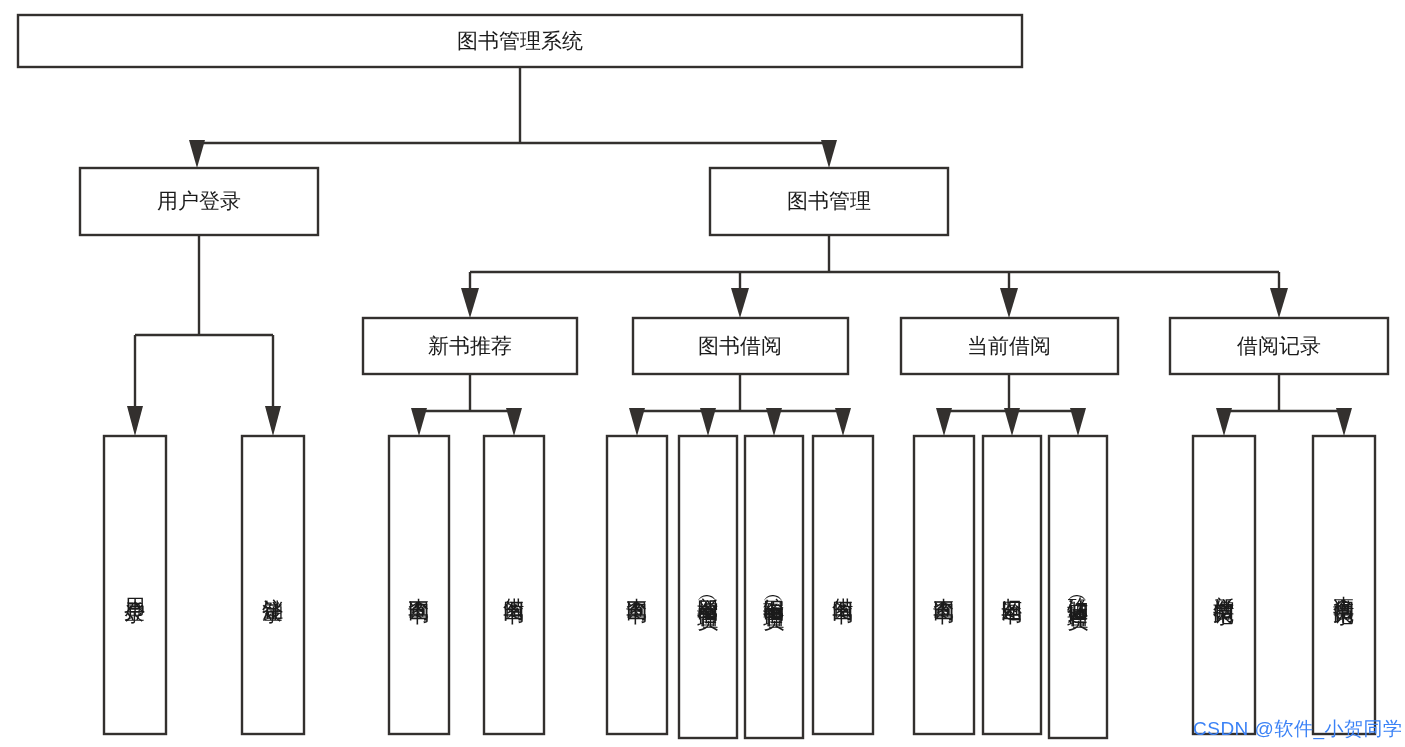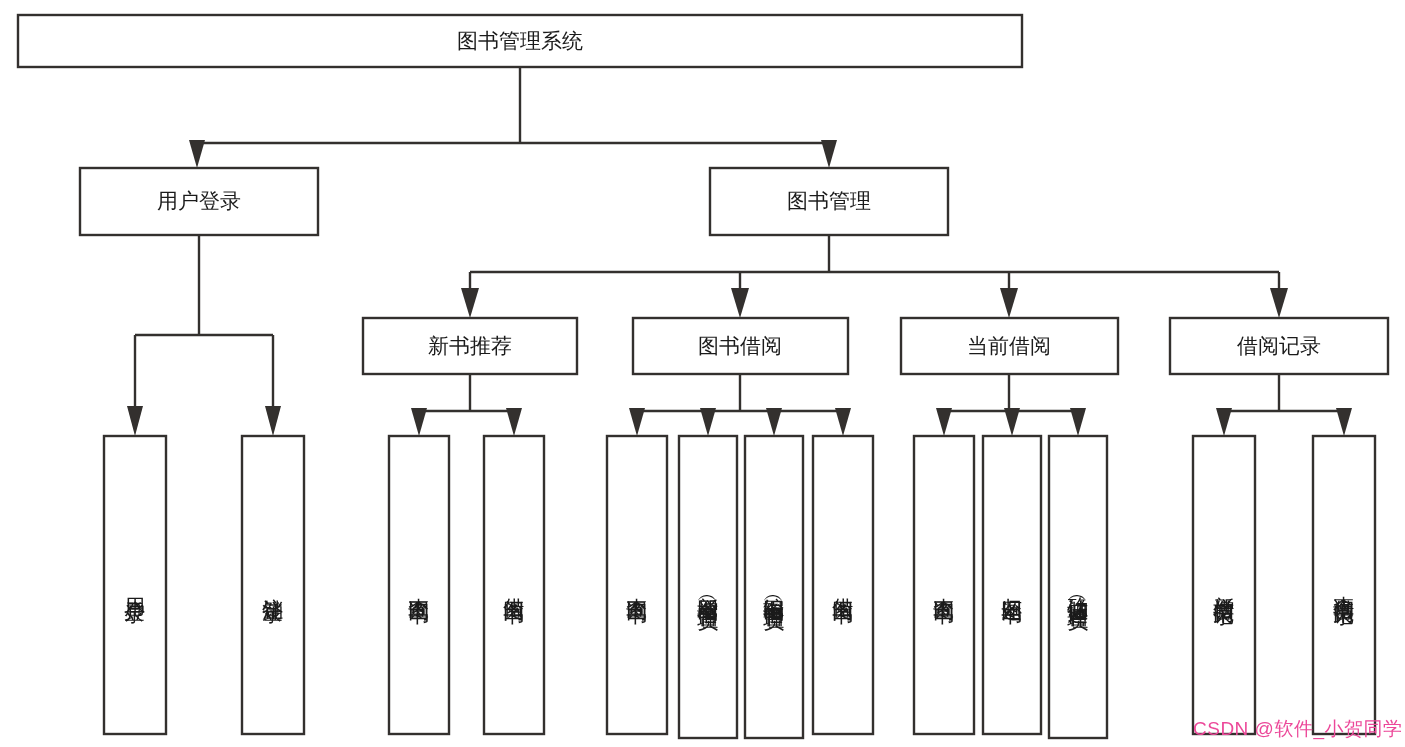--- a/index.html
+++ b/index.html
@@ -61,21 +61,21 @@
     align-items: center;
     justify-content: center;
     text-align: center;
     white-space: nowrap;
     user-select: none;
   }
   .watermark {
     position: absolute;
     font-family: "Liberation Sans", "DejaVu Sans", sans-serif;
     font-size: 19px;
-    color: #ec4899;
+    color: #3b82f6;
     white-space: nowrap;
     letter-spacing: 0.5px;
   }
 </style>
 </head>
 <body>
 
 <div id="diagram-root">
 
   <svg id="flow-svg" viewBox="0 0 1405 747">

